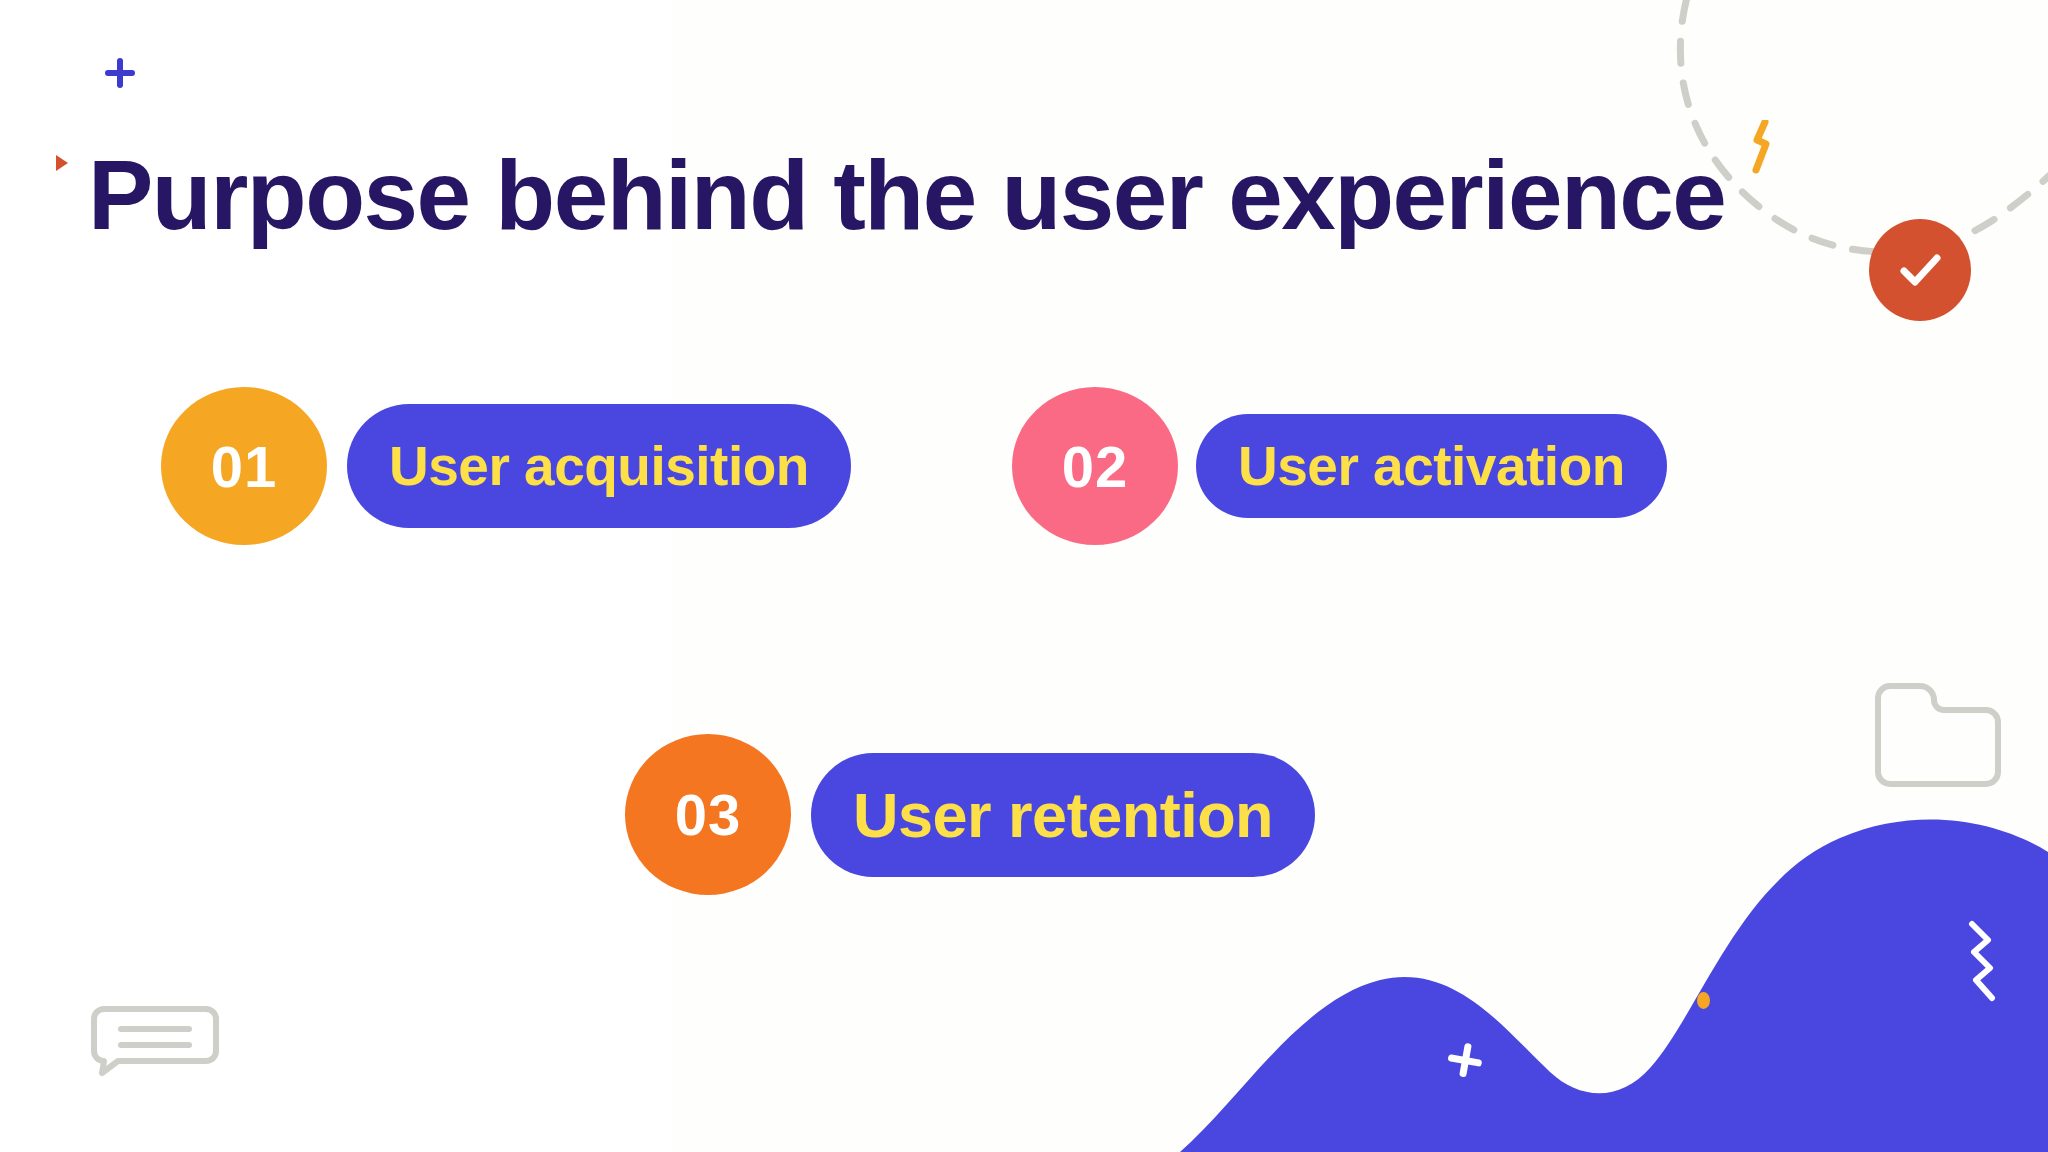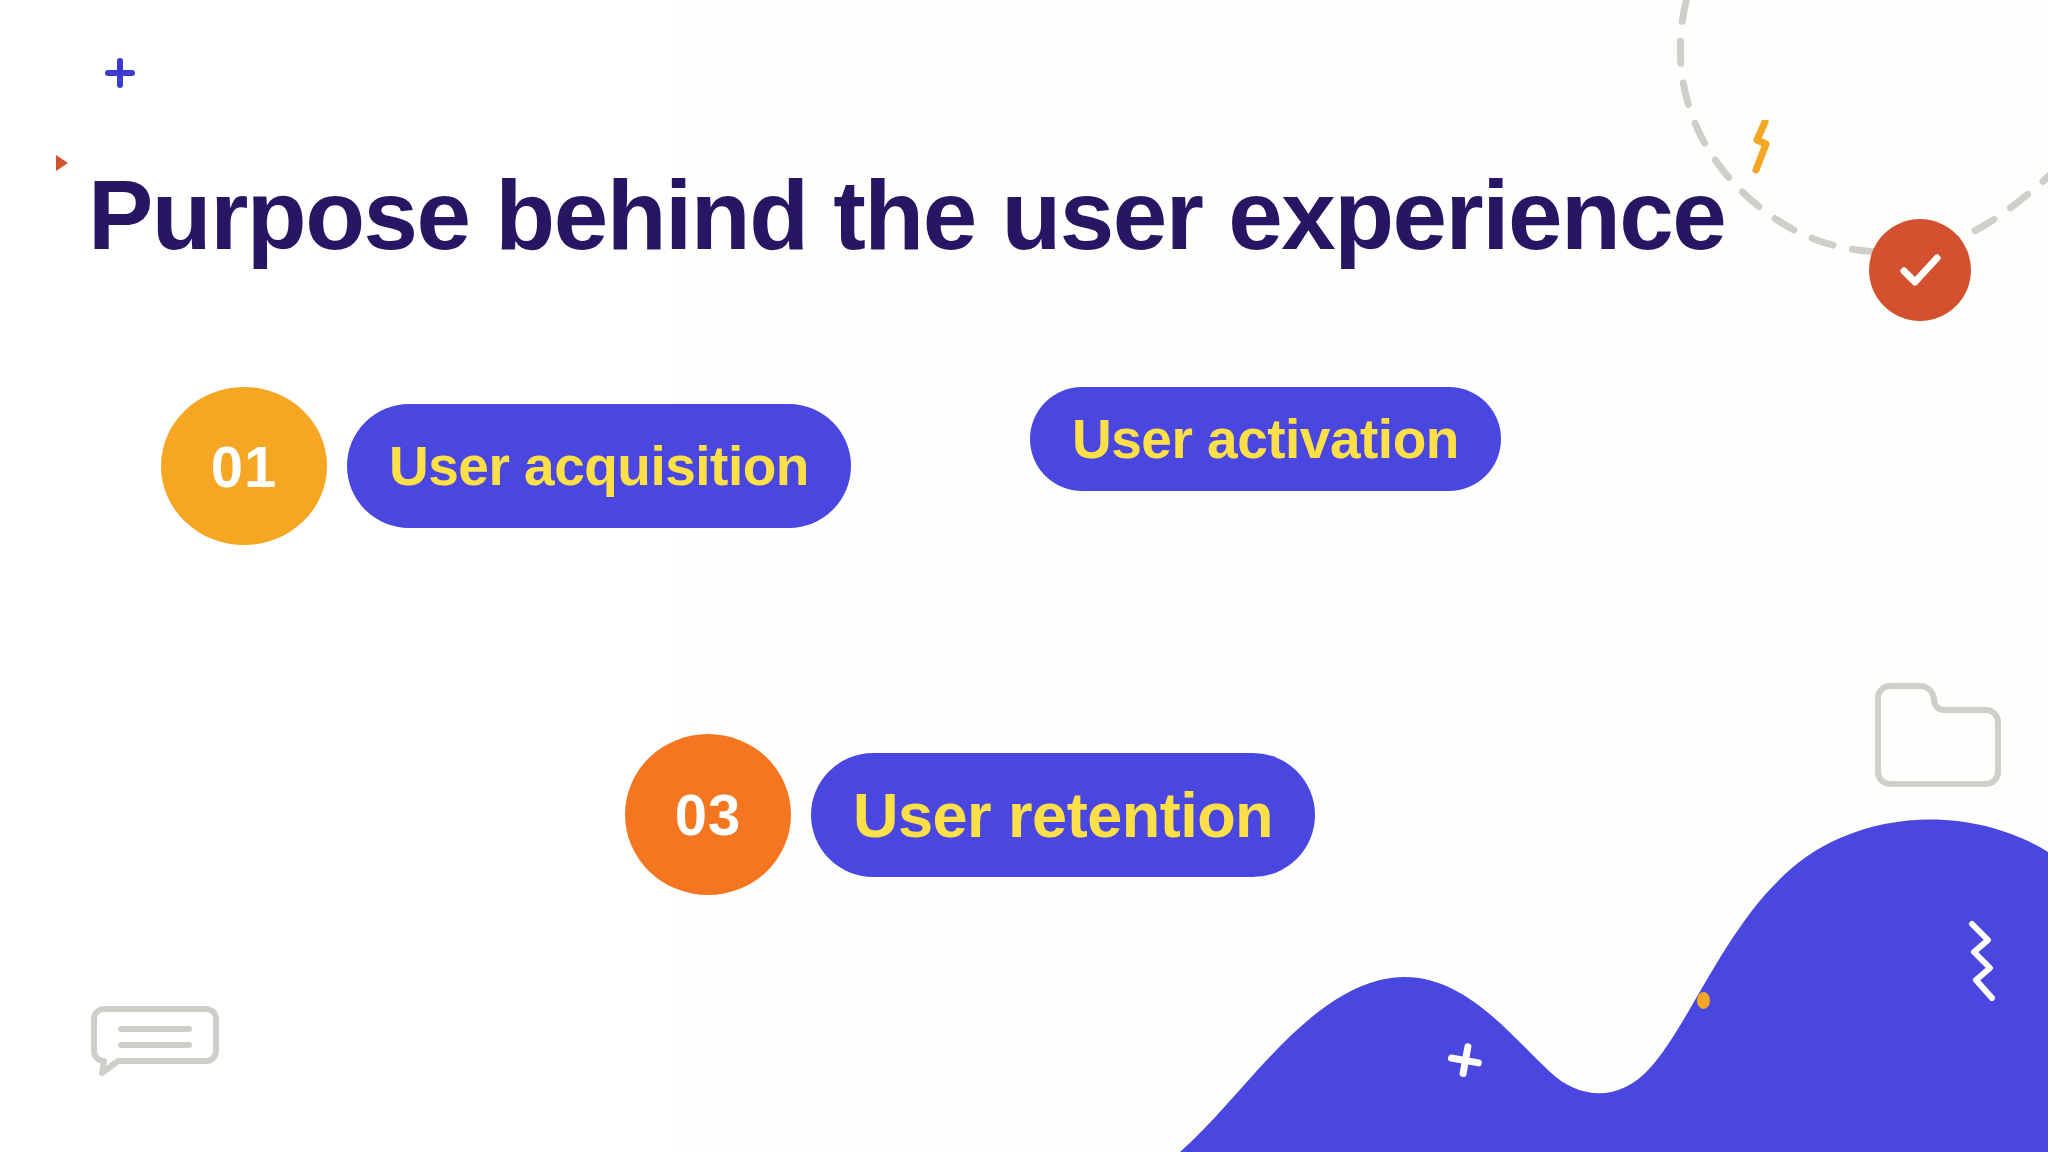--- a/index.html
+++ b/index.html
@@ -30,21 +30,21 @@
     left: 672px;
     top: 0;
     width: 1376px;
     height: 1152px;
     background: #FEFEFD;
   }
   
   .title {
     position: absolute;
     left: 88px;
-    top: 100px;
+    top: 80px;
     font-size: 98px;
     line-height: 1;
     font-weight: 700;
     letter-spacing: -1.5px;
     color: #271663;
     white-space: nowrap;
     font-family: "Liberation Sans", sans-serif;
   }
   
   .steps {
@@ -233,20 +233,23 @@
     <div class="step step-1">
       <div class="step-badge" style="background: rgb(245, 166, 35);">
         <span>01</span>
       </div>
       <div class="step-pill" style="background: rgb(74, 71, 224);">
         <span>User acquisition</span>
       </div>
     </div>
 
     <div class="step step-2">
+      <div class="step-badge" style="background: rgb(250, 106, 132);">
+        <span>02</span>
+      </div>
       <div class="step-pill" style="background: rgb(74, 71, 224);">
         <span>User activation</span>
       </div>
     </div>
 
     <div class="step step-3">
       <div class="step-badge" style="background: rgb(245, 118, 33);">
         <span>03</span>
       </div>
       <div class="step-pill" style="background: rgb(74, 71, 224);">

